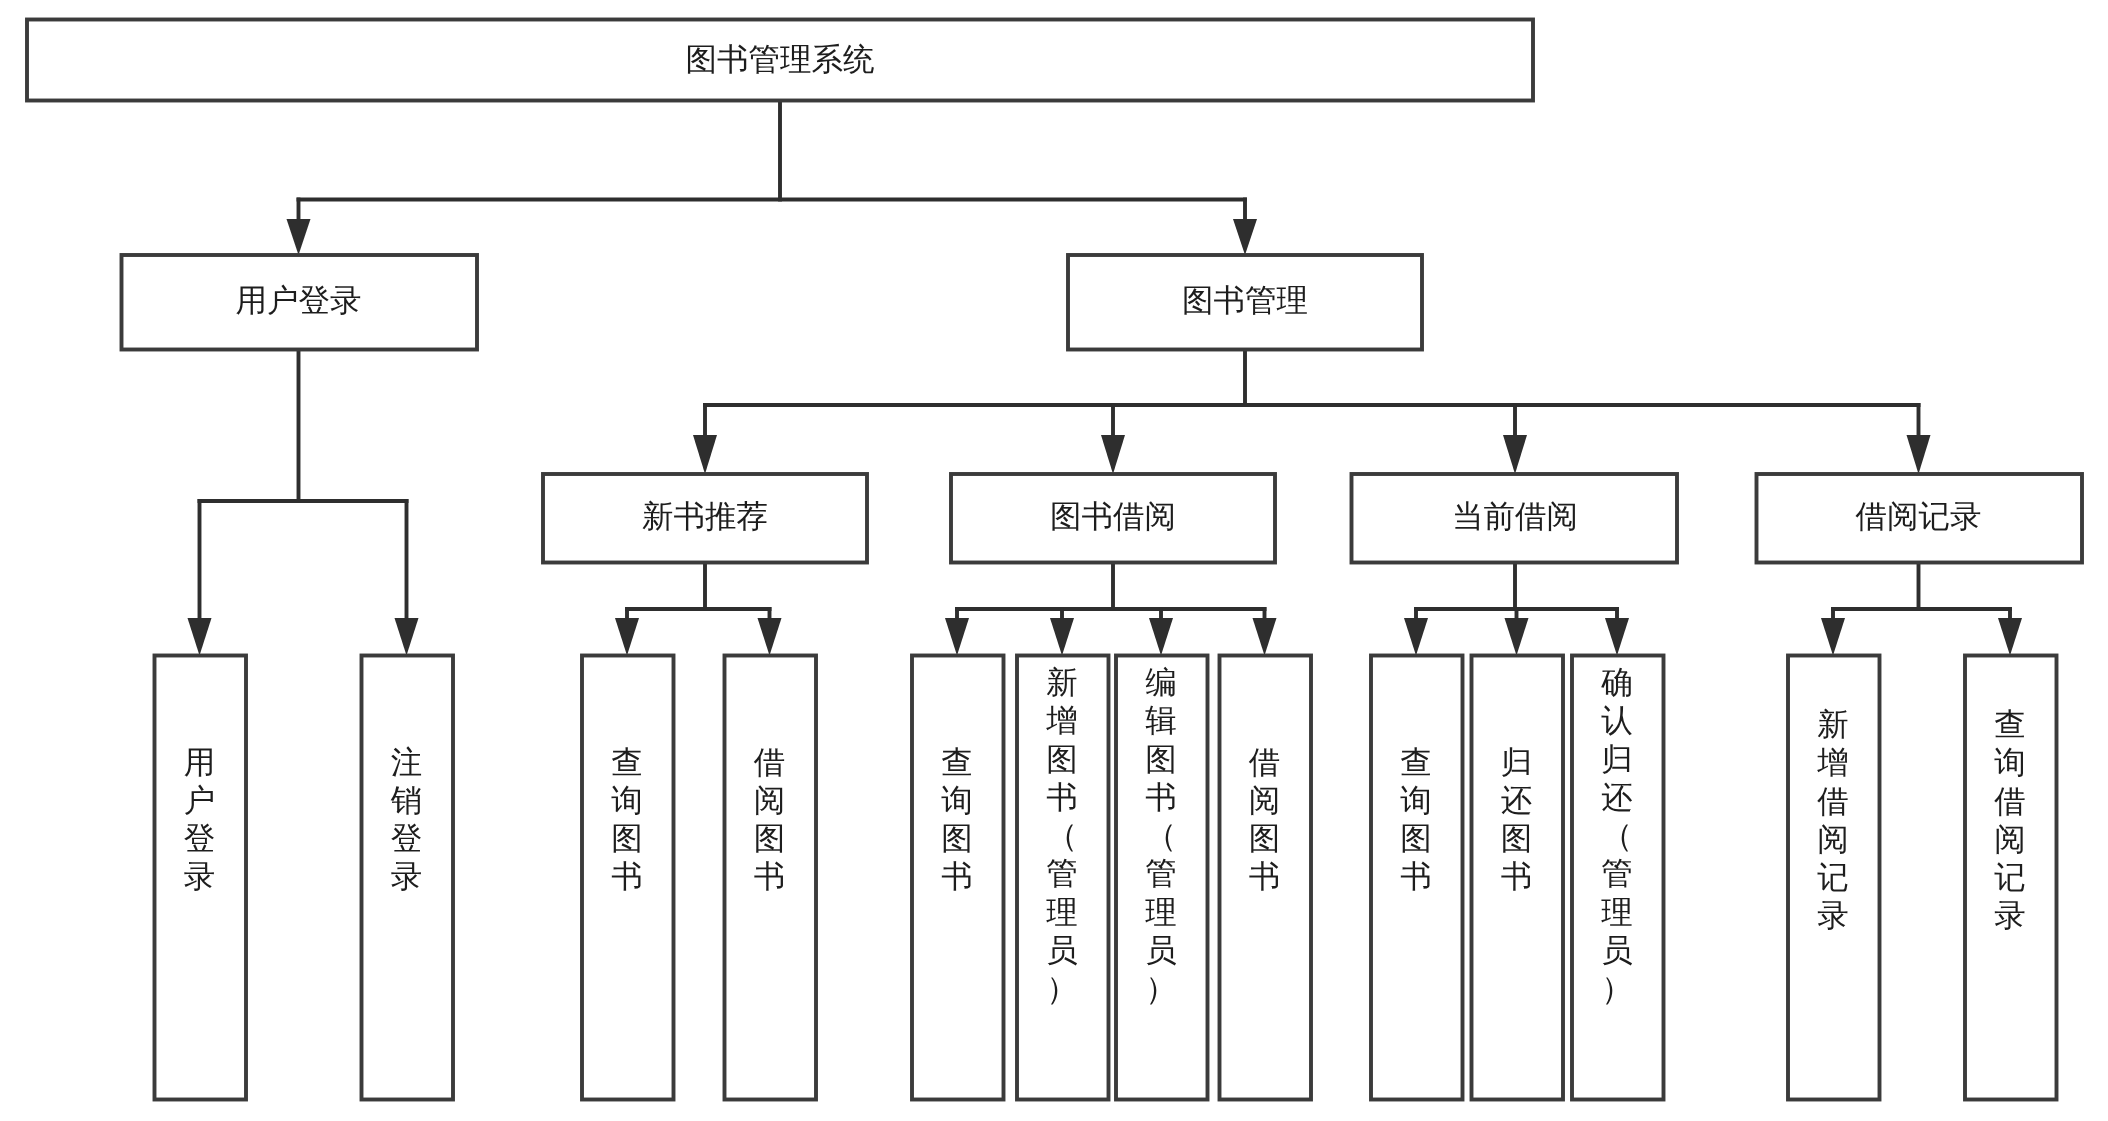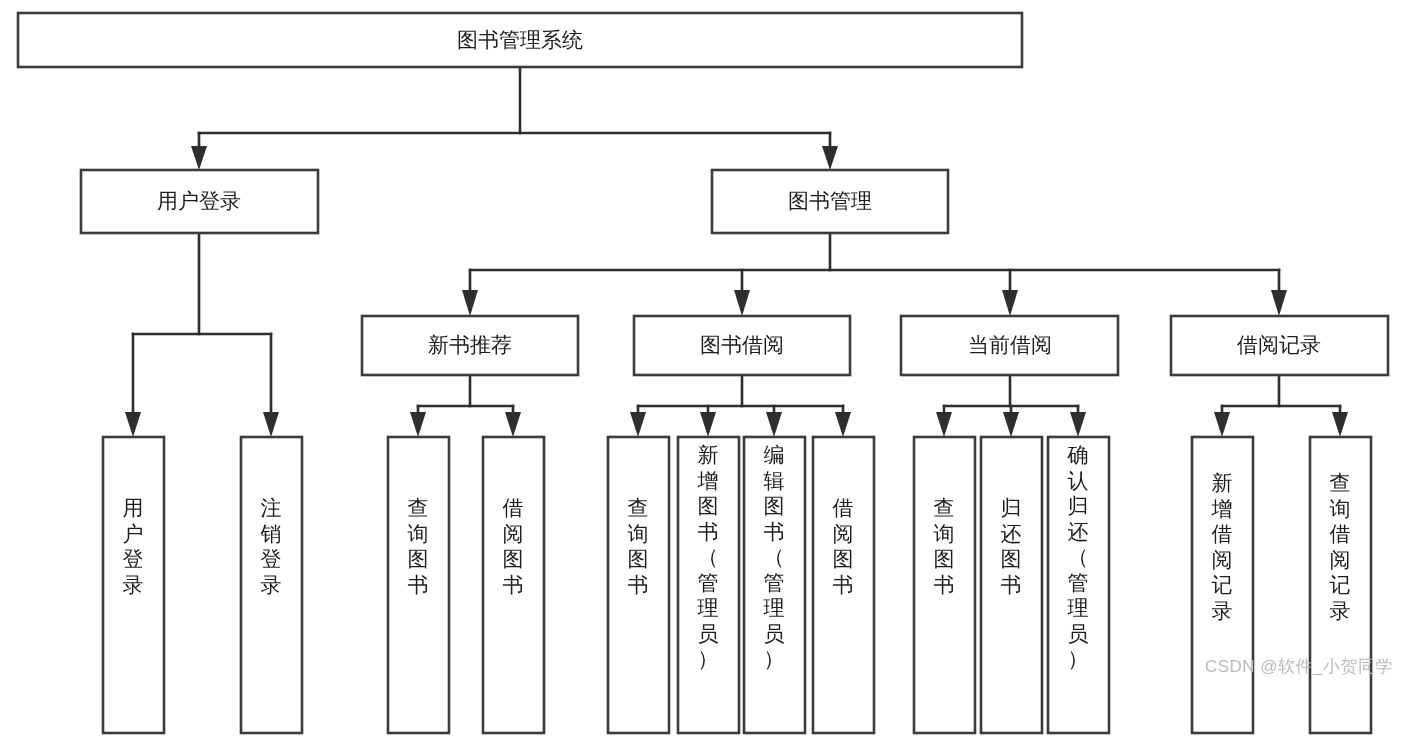--- a/index.html
+++ b/index.html
@@ -230,14 +230,13 @@
       <text class="node-label-v" x="1222" y="490"><tspan x="1222" y="490">新</tspan><tspan x="1222" y="515.5">增</tspan><tspan x="1222" y="541">借</tspan><tspan x="1222" y="566.5">阅</tspan><tspan x="1222" y="592">记</tspan><tspan x="1222" y="617.5">录</tspan></text>
     </g>
 
     <g>
       <rect class="node-rect" x="1310" y="437" width="61" height="296"></rect>
       <text class="node-label-v" x="1340" y="490"><tspan x="1340" y="490">查</tspan><tspan x="1340" y="515.5">询</tspan><tspan x="1340" y="541">借</tspan><tspan x="1340" y="566.5">阅</tspan><tspan x="1340" y="592">记</tspan><tspan x="1340" y="617.5">录</tspan></text>
     </g>
 
   </svg>
 
-  <div class="watermark">CSDN @软件_小贺同学</div>
 </div>
 
 </body></html>

